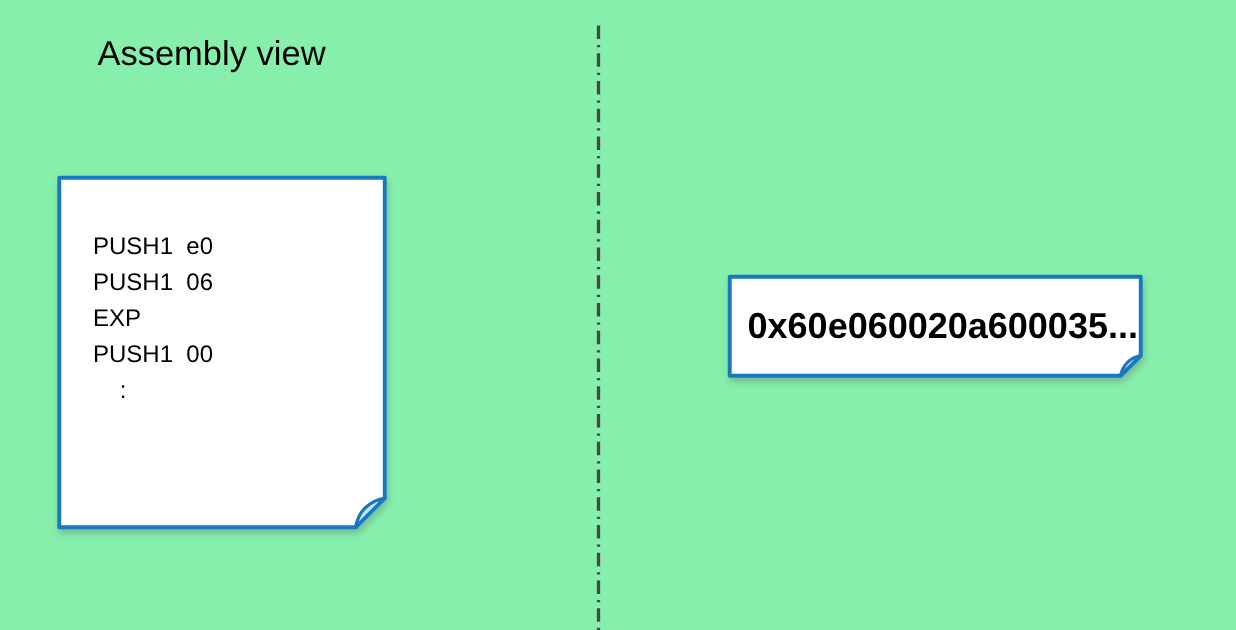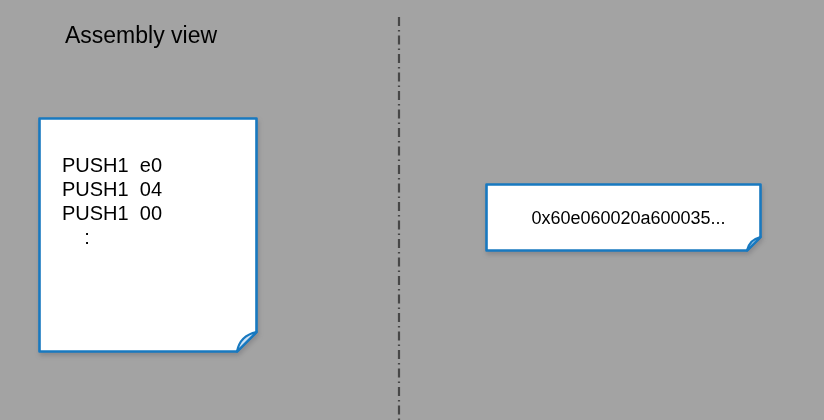--- a/index.html
+++ b/index.html
@@ -4,21 +4,21 @@
 <style>
   html, body {
     margin: 0;
     padding: 0;
     font-family: "Liberation Sans", sans-serif;
   }
   .canvas {
     position: relative;
     width: 824px;
     height: 420px;
-    background: #a3a3a3;
+    background: #86efac;
     overflow: hidden;
     color: #000000;
   }
   .panel-title {
     position: absolute;
     top: 22px;
     transform: translateX(-50%);
     font-size: 23px;
     line-height: 26px;
     color: #000000;
@@ -65,36 +65,37 @@
     left: 0;
     top: 0;
     right: 0;
     bottom: 0;
   }
   .note-assembly .note-body {
     padding: 36px 0 0 24px;
   }
   .code-line {
     display: block;
-    font-size: 20px;
+    font-size: 16px;
     line-height: 24px;
     white-space: pre;
     color: #000000;
   }
   .note-bytecode .note-body {
     display: flex;
     align-items: center;
     justify-content: center;
   }
   .bytecode-text {
-    font-size: 18px;
+    font-size: 24px;
     line-height: 24px;
     white-space: pre;
     color: #000000;
     padding-left: 10px;
+    font-weight: bold;
   }
 </style>
 </head>
 <body>
 
 <div class="canvas">
 
   <div class="panel-title title-assembly">Assembly view</div>
 
 
@@ -102,21 +103,22 @@
     <line x1="2" y1="0" x2="2" y2="403" stroke-width="2.2" stroke-dasharray="9 4 1.5 4" stroke="#474747"></line>
   </svg>
 
   <div class="note note-assembly">
     <svg class="note-svg" width="220" height="236" viewBox="0 0 220 236" xmlns="http://www.w3.org/2000/svg">
       <path class="note-outline" d="M 1.5 1.5 L 218.5 1.5 L 218.5 215 L 199 234.5 L 1.5 234.5 Z" stroke="#1879c0"></path>
       <path class="note-fold" d="M 199 234.5 Q 202 218.5 218.5 215 Z" fill="#cfe2f4"></path>
     </svg>
     <div class="note-body">
       <span class="code-line">PUSH1  e0</span>
-      <span class="code-line">PUSH1  04</span>
+      <span class="code-line">PUSH1  06</span>
+      <span class="code-line">EXP</span>
       <span class="code-line">PUSH1  00</span>
       <span class="code-line">    :</span>
     </div>
   </div>
 
   <div class="note note-bytecode">
     <svg class="note-svg" width="277" height="69" viewBox="0 0 277 69" xmlns="http://www.w3.org/2000/svg">
       <path class="note-outline" d="M 1.5 1.5 L 275.5 1.5 L 275.5 54 L 262 67.5 L 1.5 67.5 Z" stroke="#1879c0"></path>
       <path class="note-fold" d="M 262 67.5 Q 264.5 56.5 275.5 54 Z" fill="#cfe2f4"></path>
     </svg>

